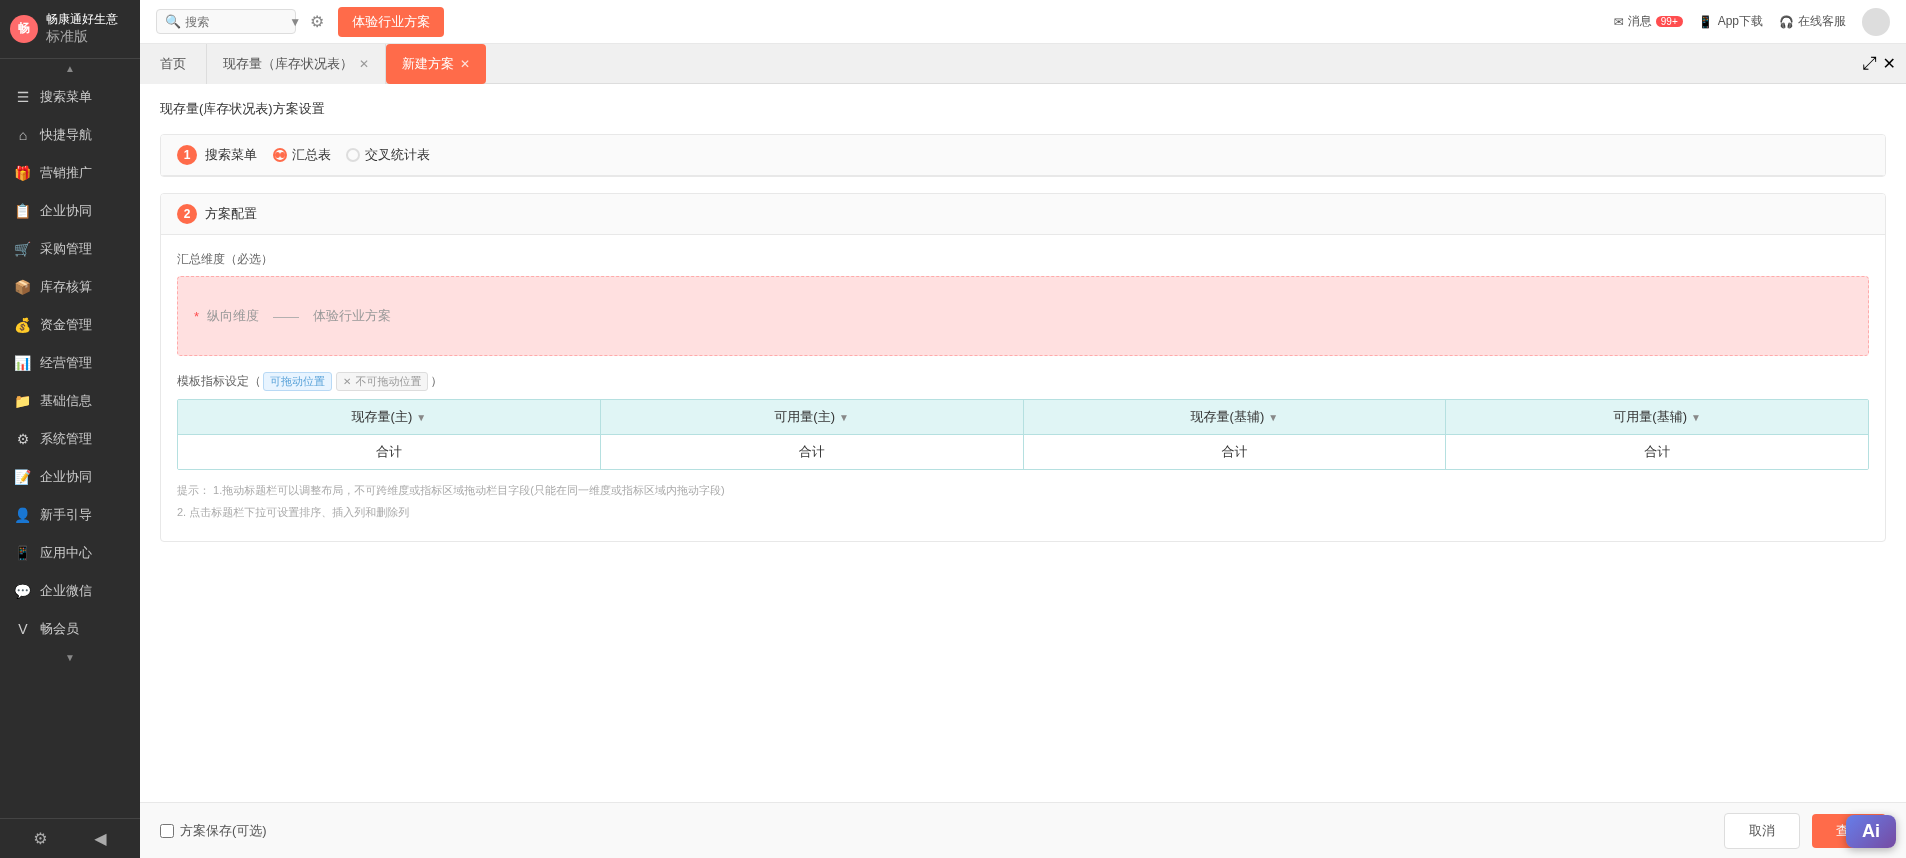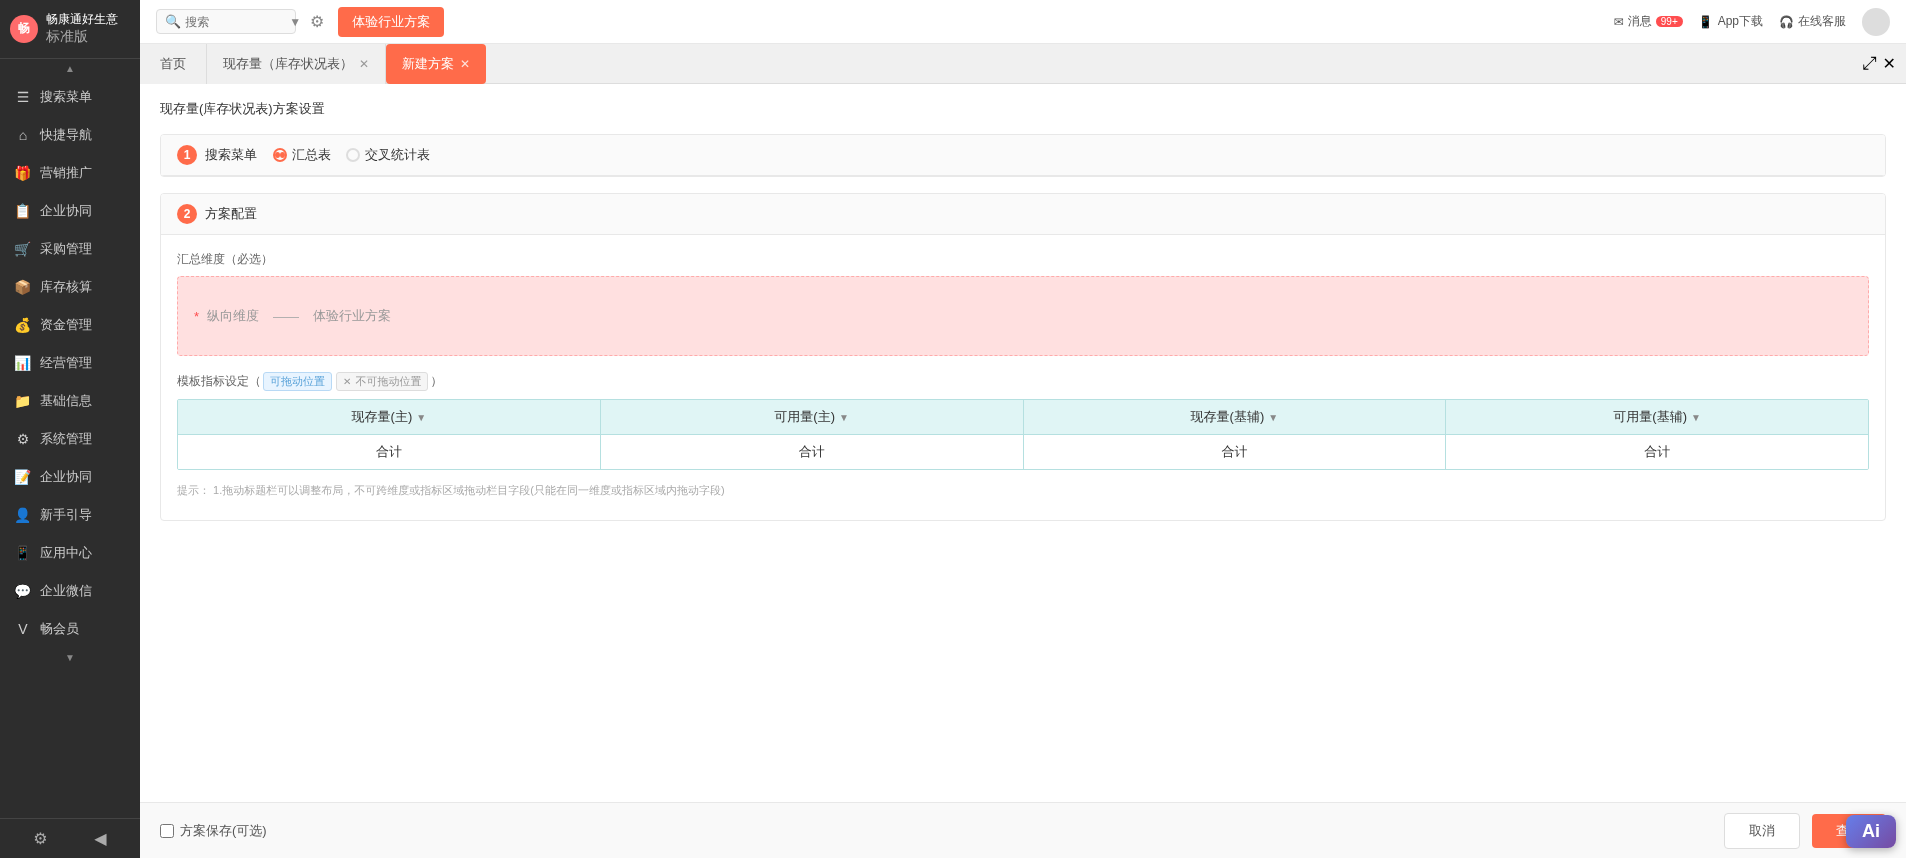--- a/index.html
+++ b/index.html
@@ -459,20 +459,21 @@
           <div class="metrics-table-row">
             <div class="metrics-cell">合计</div>
             <div class="metrics-cell">合计</div>
             <div class="metrics-cell">合计</div>
             <div class="metrics-cell">合计</div>
           </div>
         </div>
 
         <div class="hints">
           <div class="hint">提示：   1.拖动标题栏可以调整布局，不可跨维度或指标区域拖动栏目字段(只能在同一维度或指标区域内拖动字段)</div>
+          <div class="hint">   2. 点击标题栏下拉可设置排序、插入列和删除列</div>
         </div>
 
       </div>
     </div>
 
   </div>
 
   <div class="footer">
     <div class="footer-save">
       <input type="checkbox" class="footer-checkbox" style="">

